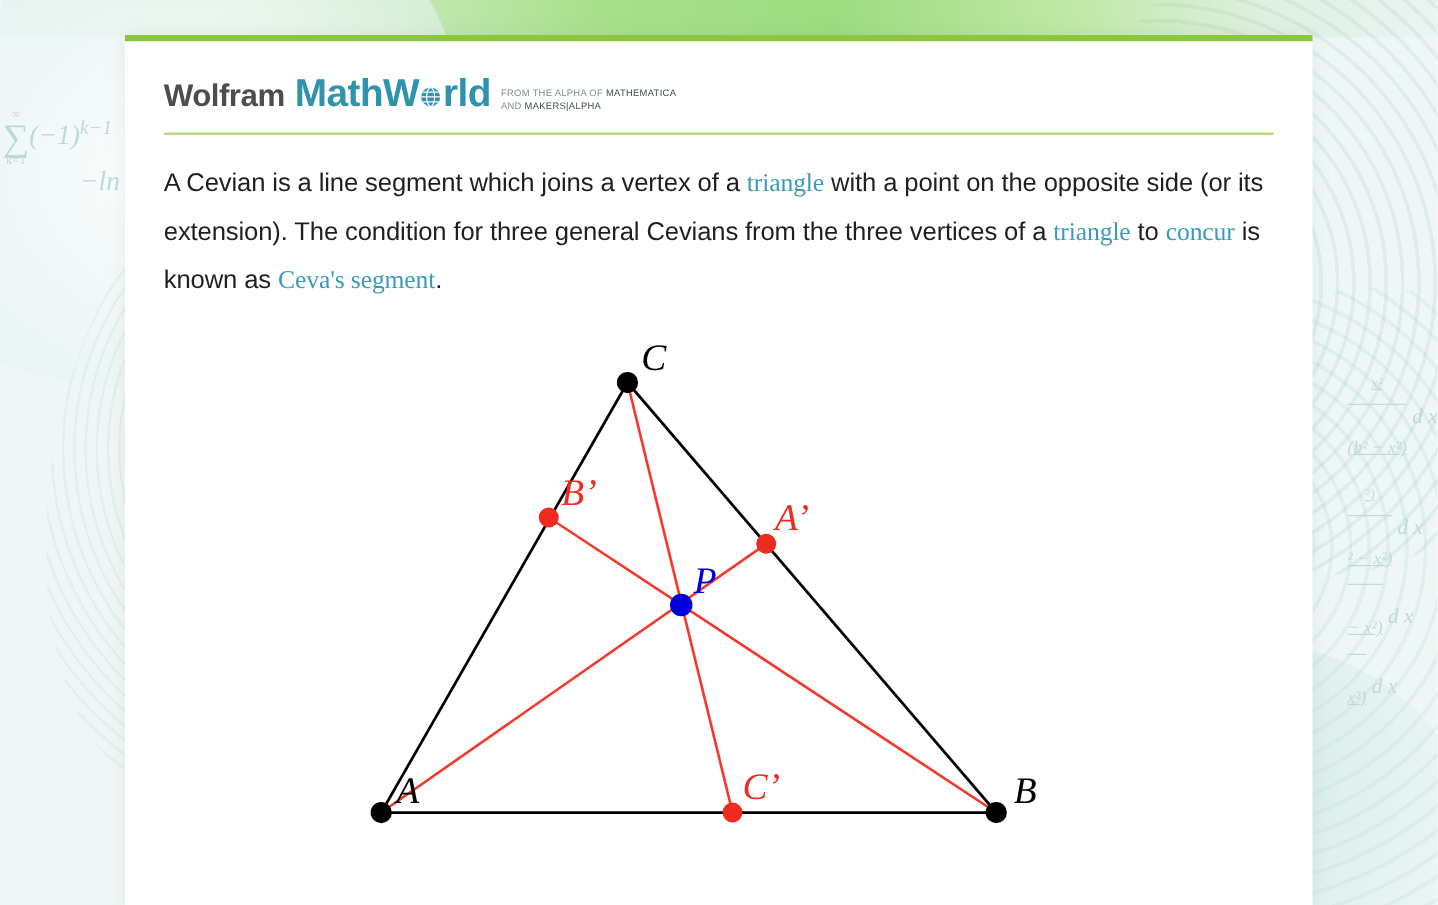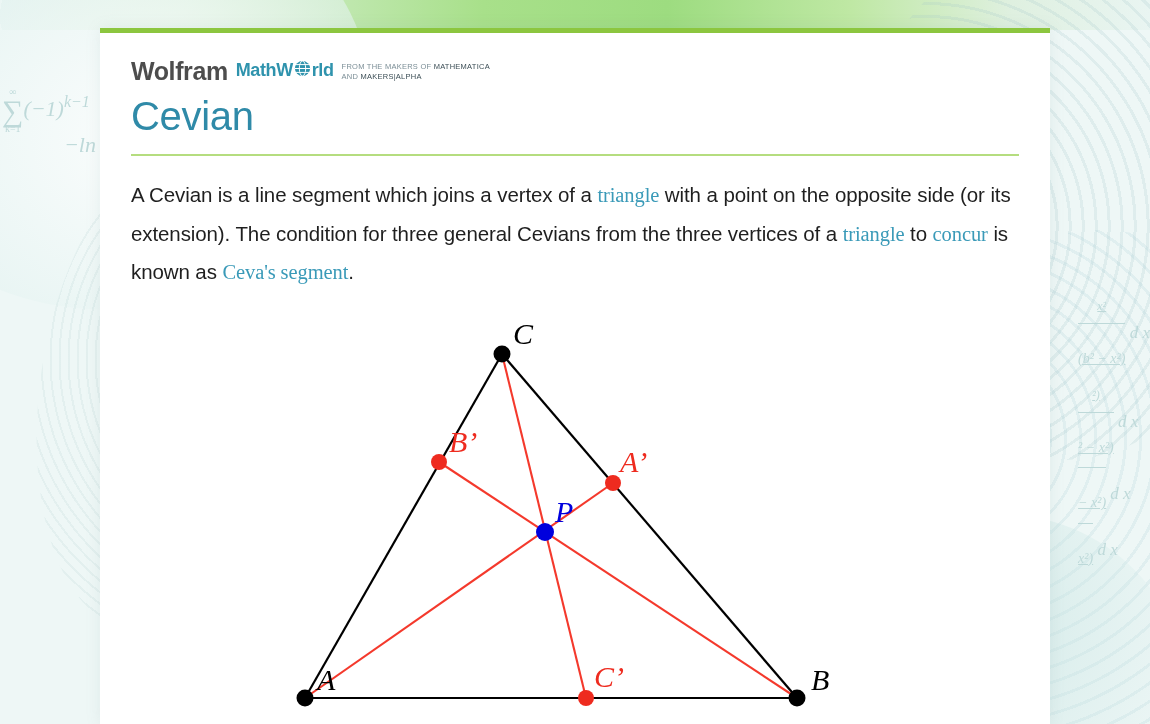--- a/index.html
+++ b/index.html
@@ -46,23 +46,23 @@
 
   
   #card{
     position:absolute;left:100px;top:28px;width:950px;height:696px;
     background:#fff;border-top:5px solid #8cc63f;box-sizing:border-box;
     box-shadow:0 0 14px rgba(120,150,150,.13);
   }
   .card-inner{padding:0 31px;}
 
   
-  .logo-row{display:flex;align-items:flex-start;padding-top:26px;}
+  .logo-row{display:flex;align-items:flex-end;padding-top:26px;}
   .logo-wolfram{font-size:25px;color:#4d4d4d;font-weight:600;letter-spacing:-.4px;line-height:1;}
-  .logo-mathworld{font-size:18px;color:#2f93ad;font-weight:600;letter-spacing:-.4px;line-height:1;margin-left:8px;display:flex;align-items:baseline;}
+  .logo-mathworld{font-size:31px;color:#2f93ad;font-weight:600;letter-spacing:-.4px;line-height:1;margin-left:8px;display:flex;align-items:baseline;}
   .globe{display:inline-block;width:17px;height:17px;position:relative;margin:0 1px;transform:translateY(1px);}
   .globe svg{display:block;}
   .tagline{margin-left:8px;margin-top:3px;font-size:7.5px;line-height:1.35;color:#7b8e96;letter-spacing:.25px;}
   .tagline b{color:#3b4d55;font-weight:normal;}
 
   
   .page-title{
     font-size:40px;color:#2f8aa8;font-weight:400;letter-spacing:-.3px;
     margin:10px 0 0 0;line-height:1.1;
   }
@@ -134,26 +134,25 @@
               <ellipse cx="8.5" cy="8.5" rx="3.2" ry="7.5"></ellipse>
               <line x1="1" y1="8.5" x2="16" y2="8.5"></line>
               <line x1="2.1" y1="4.6" x2="14.9" y2="4.6"></line>
               <line x1="2.1" y1="12.4" x2="14.9" y2="12.4"></line>
             </g>
           </svg>
         </span>
         <span>rld</span>
       </span>
       <span class="tagline">
-        <span><span>FROM THE MAKERS OF </span><b>MATHEMATICA</b></span><br>
+        <span><span>FROM THE ALPHA OF </span><b>MATHEMATICA</b></span><br>
         <span><span>AND </span><b>MAKERS|ALPHA</b></span>
       </span>
     </div>
 
-    <h1 class="page-title">Cevian</h1>
     <div class="title-rule"></div>
 
     <p class="body-text"><span>A Cevian is a line segment which joins a vertex of a </span><a href="#">triangle</a><span> with a point on the opposite side (or its extension). The condition for three general Cevians from the three vertices of a </span><a href="#">triangle</a><span> to </span><a href="#">concur</a><span> is known as </span><a href="#">Ceva's segment</a><span>.</span></p>
 
     <div class="figure">
       <svg width="888" height="418" viewBox="0 0 888 418">
 
         <g stroke="#000" stroke-width="2.2" fill="none">
           <line x1="371" y1="42" x2="174" y2="386"></line>
           <line x1="371" y1="42" x2="666" y2="386"></line>

